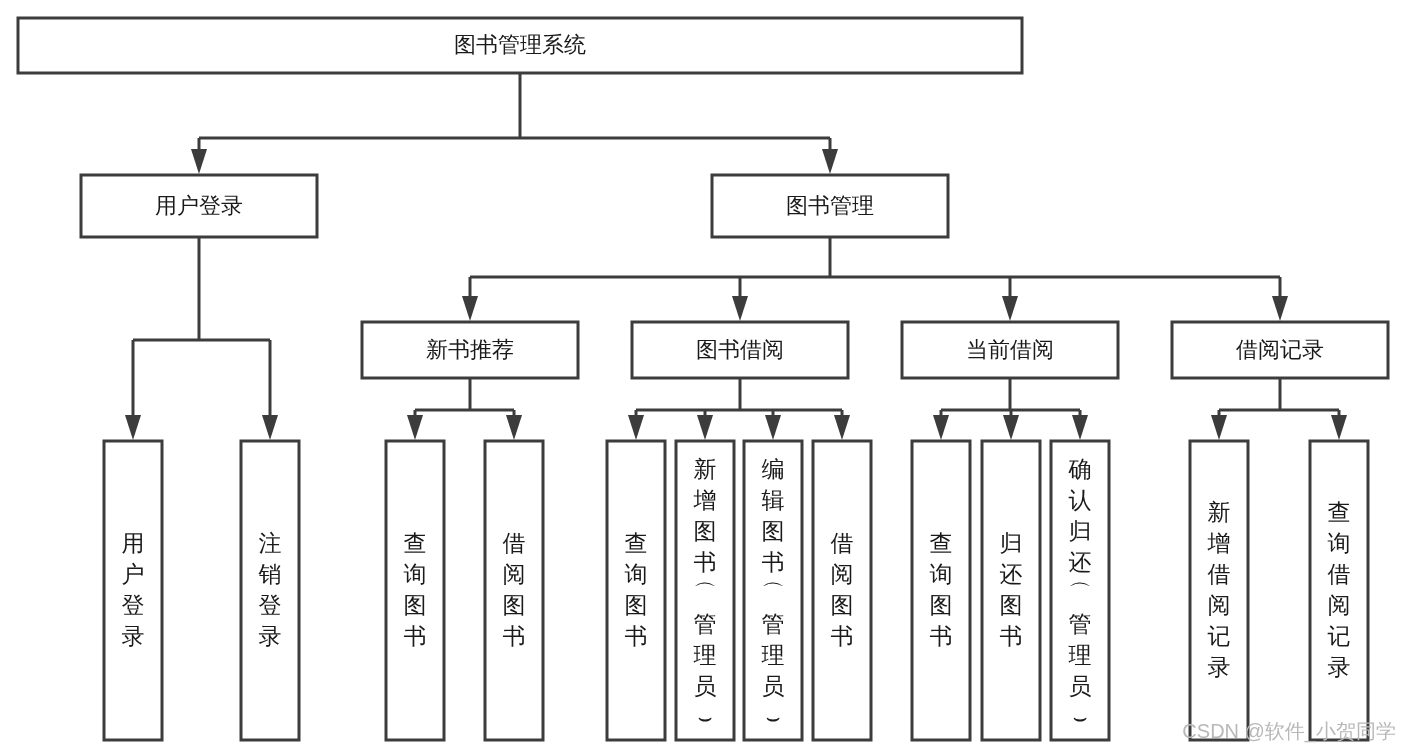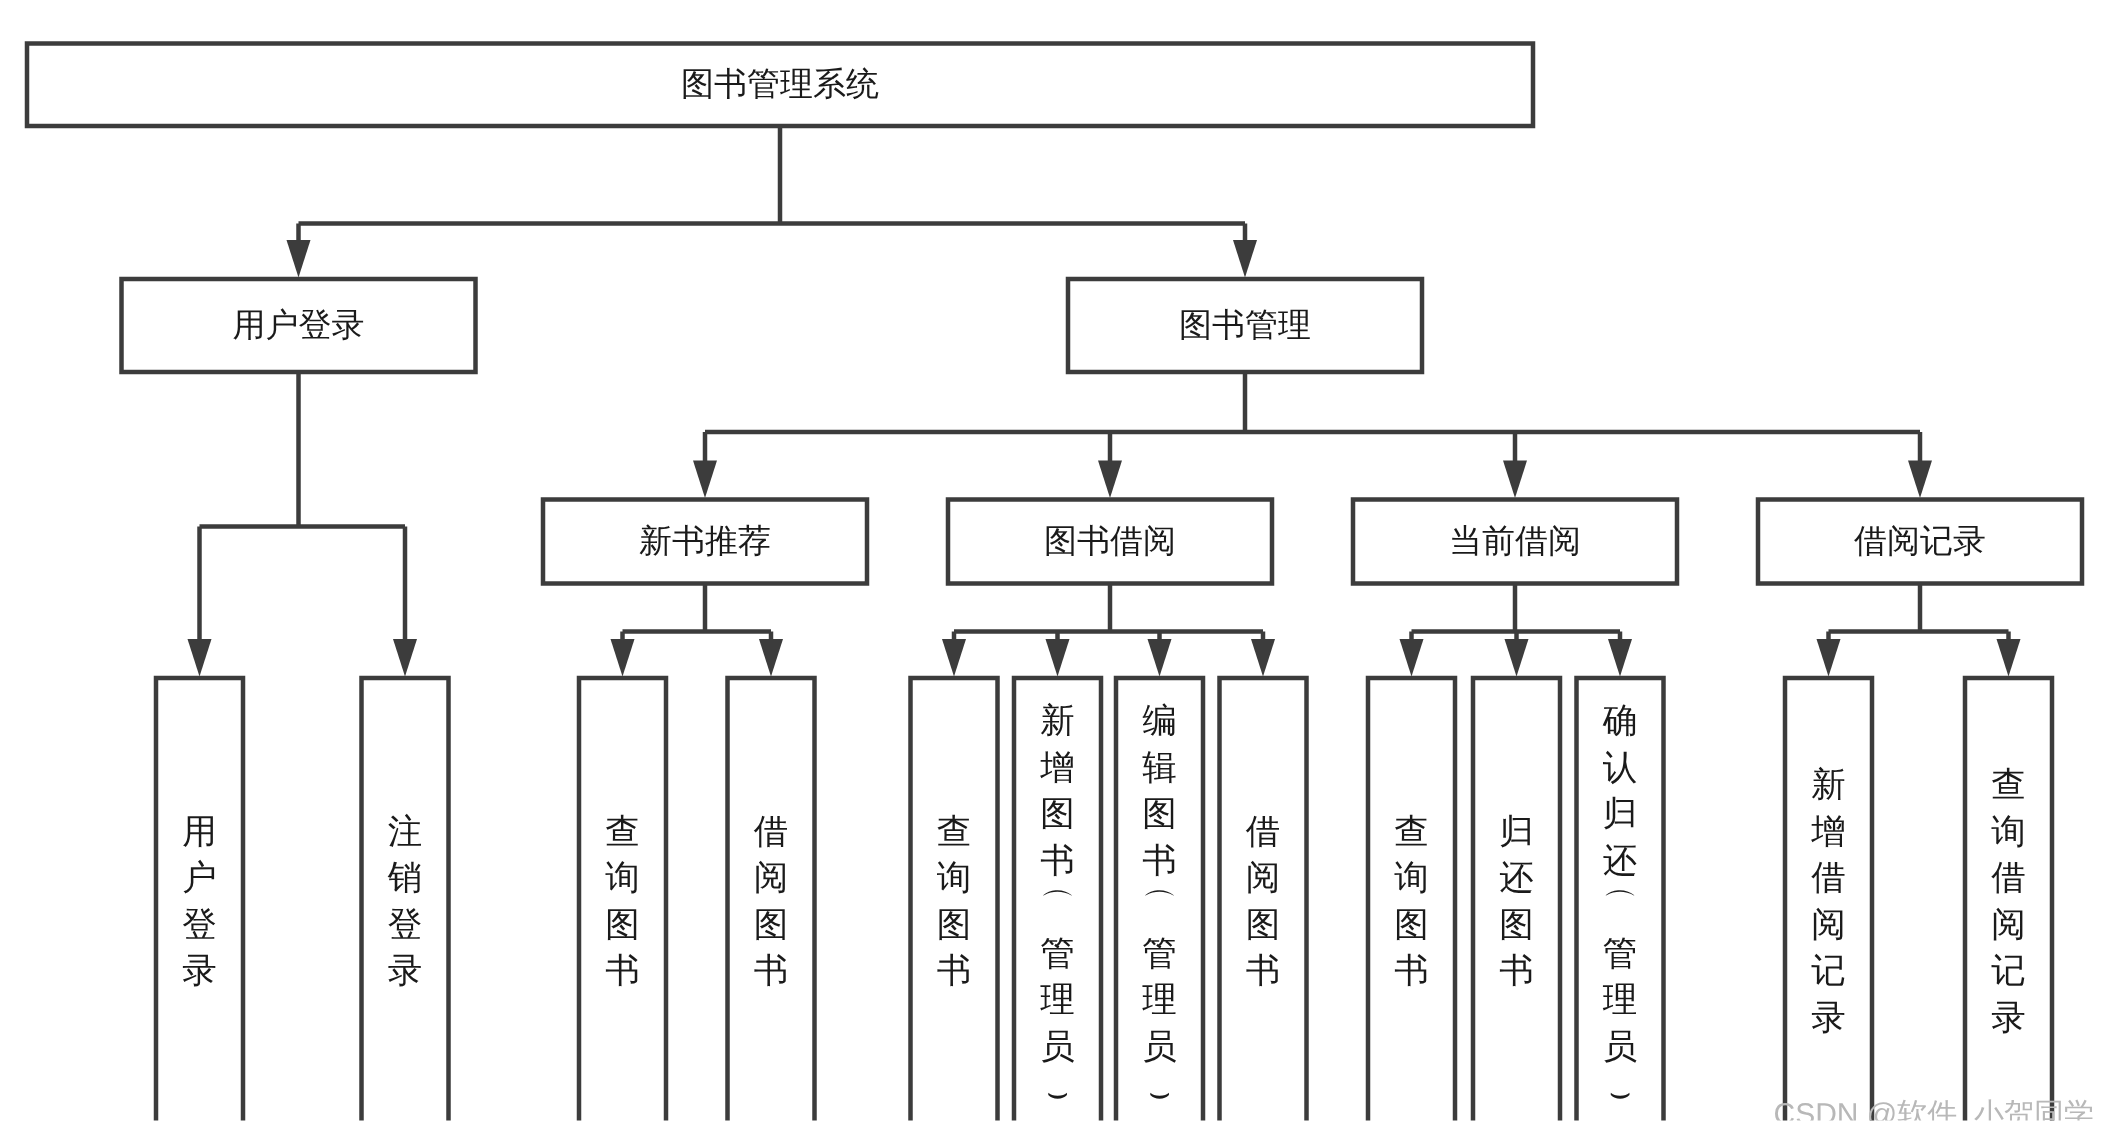--- a/index.html
+++ b/index.html
@@ -10,21 +10,21 @@
   body {
     width: 1405px;
     height: 747px;
     font-family: "Liberation Sans", "DejaVu Sans", sans-serif;
     overflow: hidden;
     position: relative;
   }
   #diagram-root {
     position: absolute;
     left: 0;
-    top: 16px;
+    top: 5px;
     width: 1405px;
     height: 663px;
   }
   svg.diagram {
     display: block;
     width: 1405px;
     height: 747px;
   }
   .node-box {
     fill: #ffffff;

